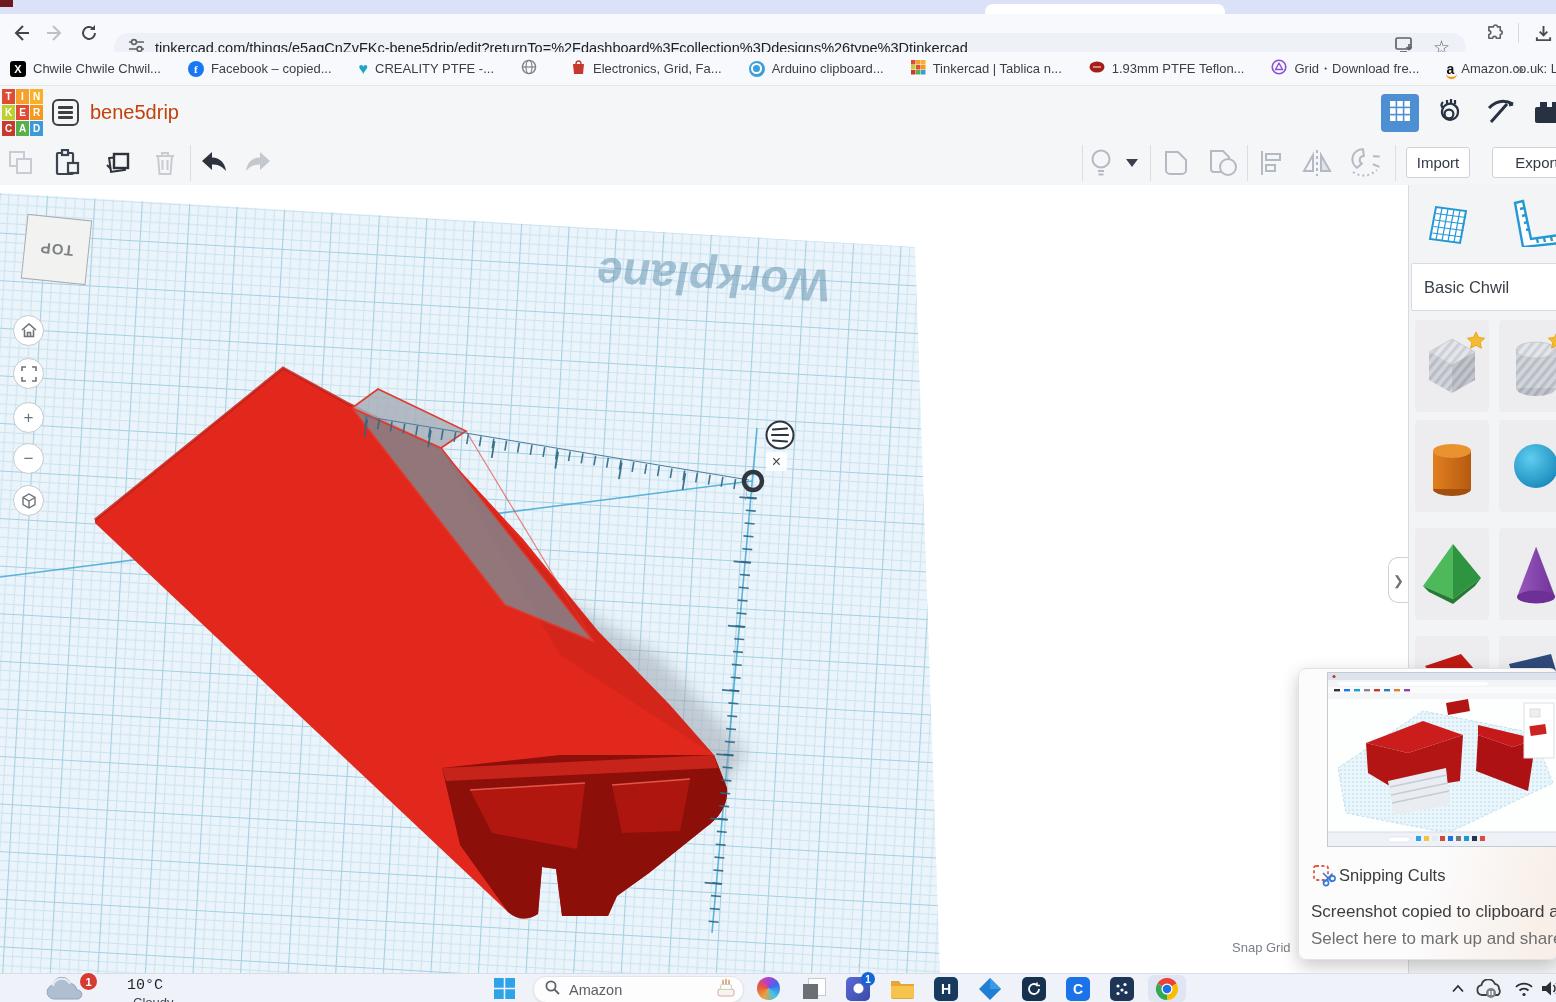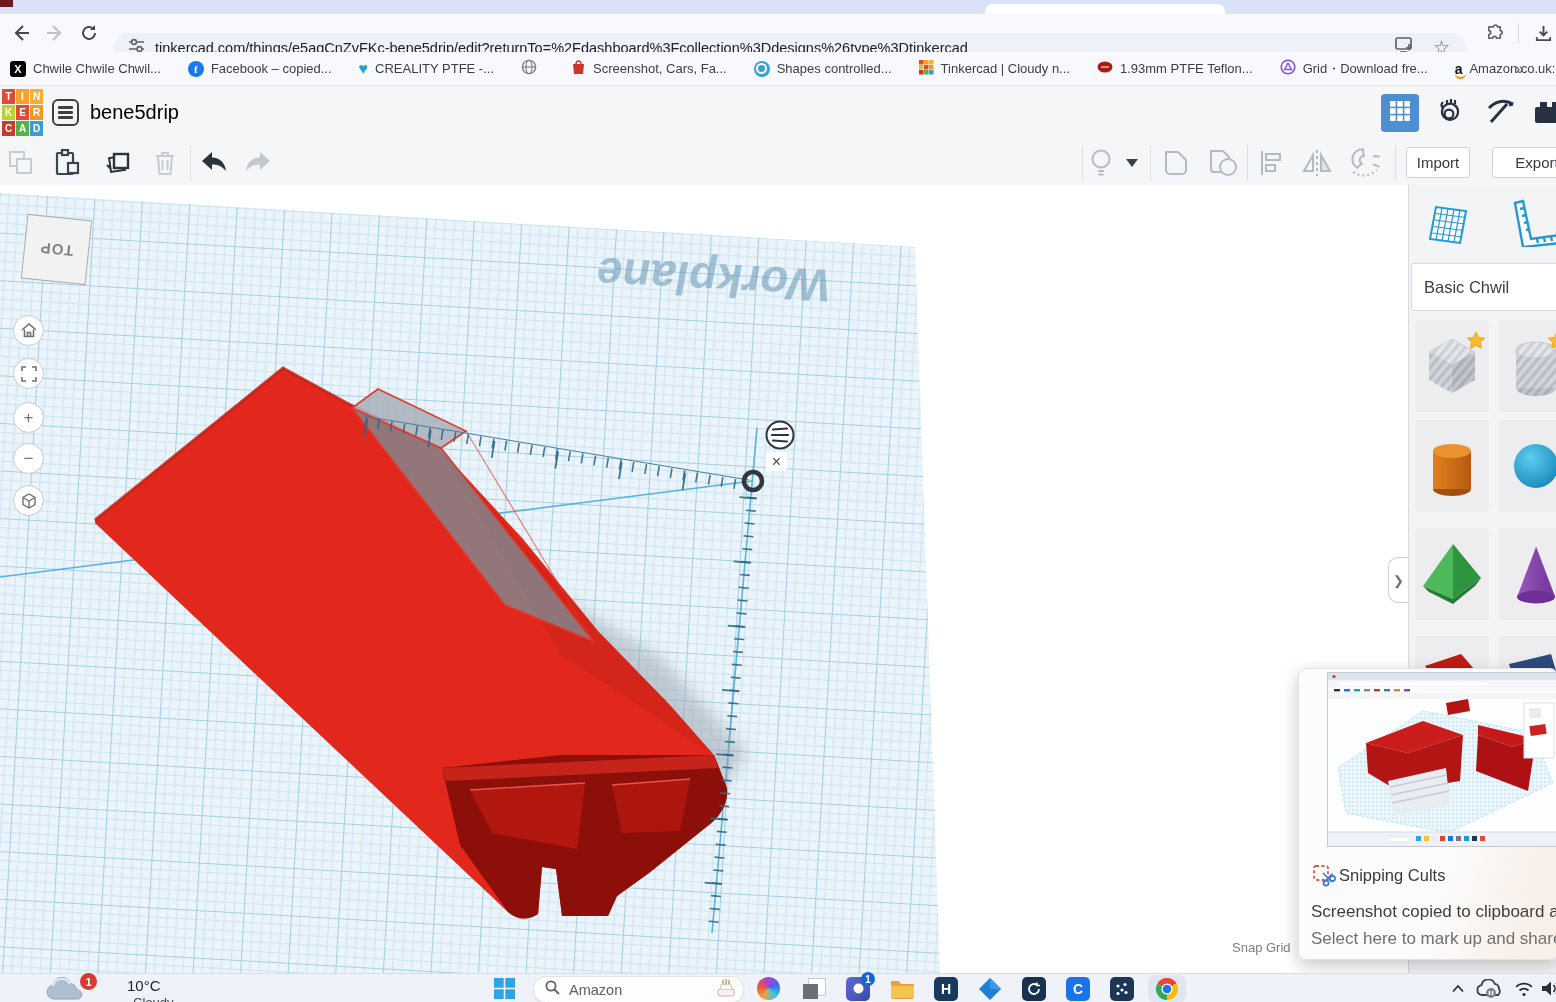--- a/index.html
+++ b/index.html
@@ -17,21 +17,21 @@
   
   #bookmarks{left:0;top:52px;width:1556px;height:34px;background:#f8f9fd;border-bottom:1px solid #e4e6ea;display:flex;align-items:center;padding-left:10px;box-sizing:border-box;gap:27px;}
   .bm{display:flex;align-items:center;gap:7px;font-size:13px;color:#3c4043;white-space:nowrap;}
   .fav{width:16px;height:16px;display:inline-flex;align-items:center;justify-content:center;flex:none;border-radius:3px;font-size:11px;font-weight:bold;color:#fff;}
   
   #tcheader{left:0;top:86px;width:1556px;height:54px;background:#f5f6f7;border-bottom:1px solid #dfe1e4;}
   #tclogo{position:absolute;left:2px;top:3px;display:grid;grid-template-columns:repeat(3,13px);grid-auto-rows:15px;gap:1px;}
   #tclogo span{display:flex;align-items:center;justify-content:center;color:#fff;font-size:10px;font-weight:bold;}
   #listbtn{position:absolute;left:52px;top:13px;width:27px;height:27px;border:2.4px solid #3c4043;border-radius:6px;box-sizing:border-box;padding:3px 4px;}
   #listbtn i{display:block;height:3px;margin:2px 0;background:#3c4043;border-radius:1px;}
-  #designtitle{position:absolute;left:90px;top:15px;font-size:20px;color:#000000;}
+  #designtitle{position:absolute;left:90px;top:15px;font-size:20px;color:#c2410c;}
   .modebtn{position:absolute;top:8px;width:38px;height:38px;border-radius:4px;display:flex;align-items:center;justify-content:center;}
   
   #etoolbar{left:0;top:140px;width:1556px;height:45px;background:#f5f6f7;border-bottom:1px solid #d8dadd;}
   .tico{position:absolute;top:6px;width:34px;height:34px;display:flex;align-items:center;justify-content:center;}
   .vsep{position:absolute;top:5px;width:1px;height:36px;background:#dcdee1;}
   .tbtn{position:absolute;top:7px;height:31px;background:#fff;border:1px solid #cfd3d9;border-radius:3px;font-size:15px;color:#333a46;display:flex;align-items:center;justify-content:center;box-sizing:border-box;}
   
   #workspace{left:0;top:185px;width:1408px;height:788px;background:#fff;overflow:hidden;}
   #viewcube{position:absolute;left:24px;top:32px;width:63px;height:63px;background:#f2f2f1;border:1px solid #a9adb2;transform:rotate(186deg);display:flex;align-items:center;justify-content:center;font-size:15px;font-weight:bold;letter-spacing:1px;color:#7d8287;}
   #wplabel{position:absolute;left:520px;top:50px;width:390px;height:72px;transform:rotate(183deg) skewX(-8deg);font-size:46px;font-weight:600;color:rgba(104,150,178,0.55);text-align:center;}
@@ -131,41 +131,41 @@
             <ellipse cx="8" cy="8" rx="3" ry="6.6" stroke="#7d8186" stroke-width="1.2" fill="none"></ellipse>
             <path d="M1.6,8 H14.4" stroke="#7d8186" stroke-width="1.2"></path>
           </svg></span>
         <span></span>
       </div>
     <div class="bm">
         <span><svg width="15" height="16" viewBox="0 0 15 16">
             <path d="M2,5 h11 l-1,10 h-9 z" fill="#c8372d"></path>
             <path d="M5,5 a2.5,3 0 0 1 5,0" stroke="#c8372d" stroke-width="1.4" fill="none"></path>
           </svg></span>
-        <span>Screenshot, Cars, Fa...</span>
+        <span>Electronics, Grid, Fa...</span>
       </div>
     <div class="bm">
         <span class="fav" style="background:#3aa0d8;border-radius:50%;">
           <span style="width:7px;height:7px;border:2px solid #fff;border-radius:50%;display:block;"></span>
         </span>
-        <span>Shapes controlled...</span>
+        <span>Arduino clipboard...</span>
       </div>
     <div class="bm">
         <span><svg width="15" height="15" viewBox="0 0 15 15">
             <rect x="0" y="0" width="4.5" height="4.5" fill="#e04b35"></rect>
             <rect x="5" y="0" width="4.5" height="4.5" fill="#f5a02b"></rect>
             <rect x="10" y="0" width="4.5" height="4.5" fill="#f8b02c"></rect>
             <rect x="0" y="5" width="4.5" height="4.5" fill="#bcd12f"></rect>
             <rect x="5" y="5" width="4.5" height="4.5" fill="#e04b35"></rect>
             <rect x="10" y="5" width="4.5" height="4.5" fill="#f39a1e"></rect>
             <rect x="0" y="10" width="4.5" height="4.5" fill="#c93a2e"></rect>
             <rect x="5" y="10" width="4.5" height="4.5" fill="#58b04c"></rect>
             <rect x="10" y="10" width="4.5" height="4.5" fill="#3e9ad6"></rect>
           </svg></span>
-        <span>Tinkercad | Cloudy n...</span>
+        <span>Tinkercad | Tablica n...</span>
       </div>
     <div class="bm">
         <span><svg width="16" height="12" viewBox="0 0 16 12">
             <ellipse cx="8" cy="6" rx="7.5" ry="5.5" fill="#a51d18"></ellipse>
             <path d="M4,6 h8" stroke="#e9b9b5" stroke-width="1.4"></path>
           </svg></span>
         <span>1.93mm PTFE Teflon...</span>
       </div>
     <div class="bm">
         <span><svg width="16" height="16" viewBox="0 0 16 16">
@@ -571,21 +571,21 @@
   </div>
 
   <div id="taskbar" class="abs">
     <div class="abs" style="left:42px;top:3px;">
       <svg width="46" height="25" viewBox="0 0 46 25">
           <path d="M12,22 a7,7 0 0 1 -1,-13.9 a9,9 0 0 1 17.5,-1.6 a6.5,6.5 0 0 1 6,6.5 a4.5,4.5 0 0 1 1.5,9 z" fill="#aebfd2" stroke="#8fa3ba" stroke-width="1"></path>
           <path d="M11,9 a9,9 0 0 1 17,-2" stroke="#fff" stroke-width="2" fill="none" opacity="0.7"></path>
         </svg>
       <div class="badge" style="left: 36px; top: -6px; width: 17px; height: 17px; font-size: 11px; border: 2px solid rgb(239, 242, 249); background: rgb(214, 58, 50);">1</div>
     </div>
-    <div class="abs" style="left:127px;top:3px;font-size:15px;color:#1f2328;">10°C</div>
+    <div class="abs" style="left:127px;top:3px;font-size:15px;color:#1f2328;font-family:Liberation Mono, monospace;">10°C</div>
     <div class="abs" style="left:133px;top:21px;font-size:13px;color:#3c4450;">Cloudy</div>
 
     <div class="tkico" style="left:486px;">
       <svg width="21" height="21" viewBox="0 0 21 21">
           <g fill="#2ea3e8">
             <rect x="0" y="0" width="9.7" height="9.7"></rect>
             <rect x="11.3" y="0" width="9.7" height="9.7"></rect>
             <rect x="0" y="11.3" width="9.7" height="9.7"></rect>
             <rect x="11.3" y="11.3" width="9.7" height="9.7"></rect>
           </g>

